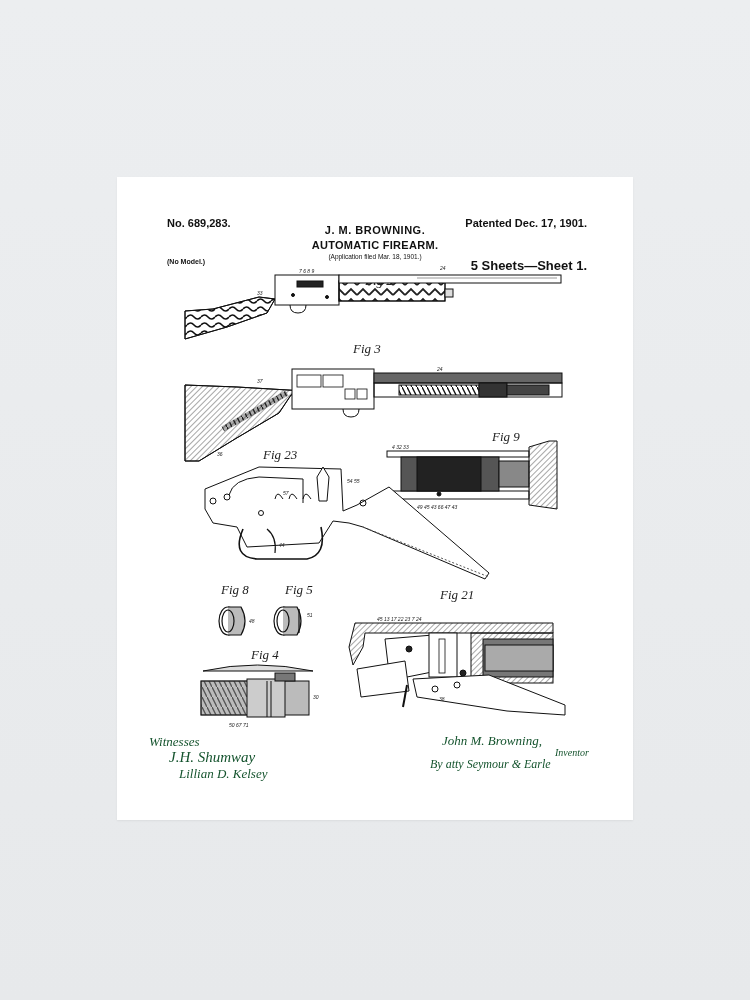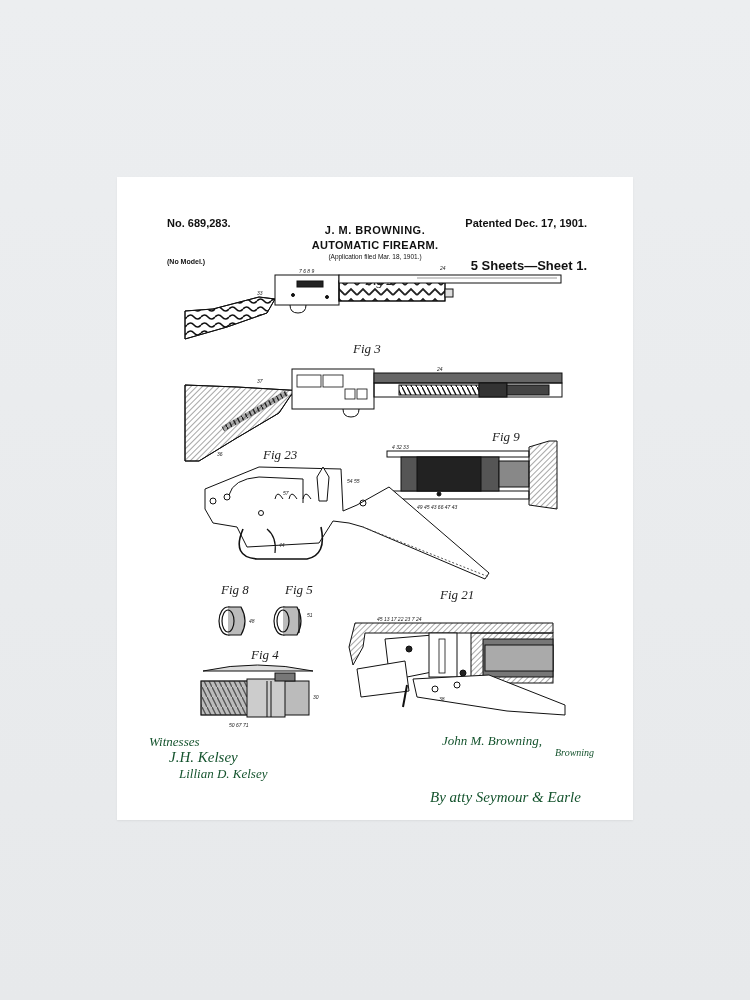--- a/index.html
+++ b/index.html
@@ -176,18 +176,18 @@
       <path d="M296 502 L372 498 L448 528 L448 538 L390 534 L300 520 Z" fill="#fff"></path>
       <circle cx="318" cy="512" r="3"></circle>
       <circle cx="340" cy="508" r="3"></circle>
       <path d="M290 508 L286 530" stroke-width="2"></path>
       <text x="260" y="444" font-size="5" fill="#222" stroke="none" font-style="italic">45 13 17 22 23 7 24</text>
       <text x="322" y="524" font-size="5" fill="#222" stroke="none" font-style="italic">38</text>
     </g>
   </svg>
 
   <div class="sig" style="left:32px;top:557px;font-size:13px;">Witnesses</div>
-  <div class="sig" style="left:52px;top:572px;font-size:15px;">J.H. Kelsey</div>
+  <div class="sig" style="left:52px;top:572px;font-size:15px;">J.H. Shumway</div>
   <div class="sig" style="left:62px;top:589px;font-size:13px;">Lillian D. Kelsey</div>
   <div class="sig" style="left:325px;top:556px;font-size:13px;">John M. Browning,</div>
-  <div class="sig" style="left:438px;top:570px;font-size:10px;">Browning</div>
-  <div class="sig" style="left:313px;top:580px;font-size:15px;margin-top:32px;">By atty Seymour &amp; Earle</div>
+  <div class="sig" style="left:438px;top:570px;font-size:10px;">Inventor</div>
+  <div class="sig" style="left:313px;top:580px;font-size:12px;">By atty Seymour &amp; Earle</div>
 </div>
 
 </body></html>

